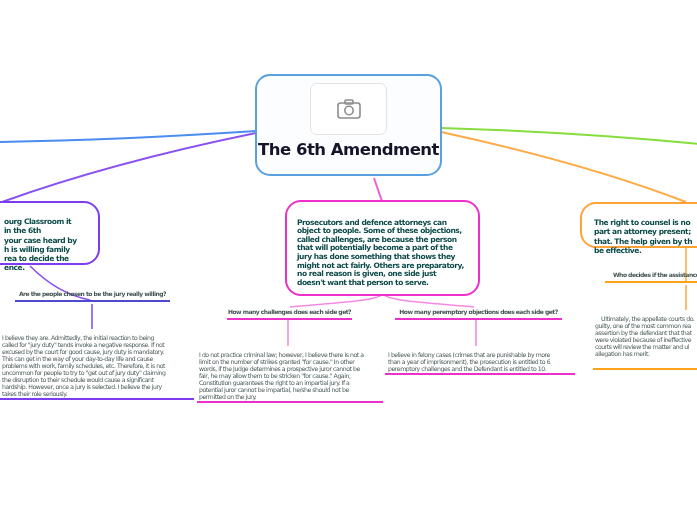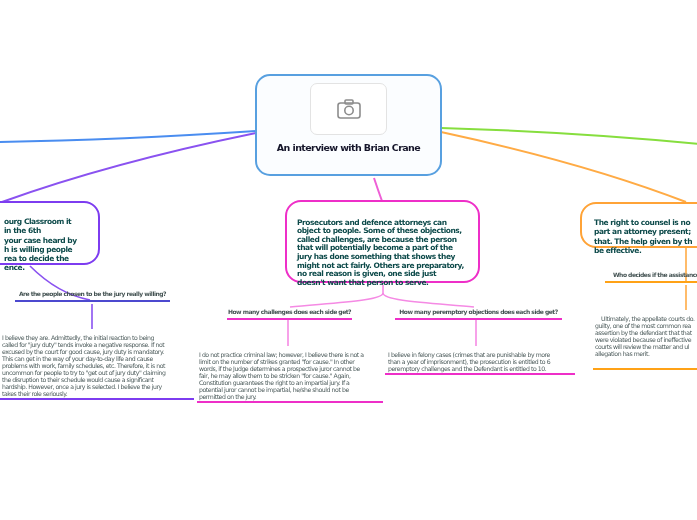--- a/index.html
+++ b/index.html
@@ -21,21 +21,21 @@
     width:75px;height:50px;margin:7px auto 0 auto;background:#ffffff;
     border:1px solid #e3e3e3;border-radius:7px;display:flex;align-items:center;justify-content:center;
   }
   .title{margin-top:5px;font-size:16.5px;font-weight:800;letter-spacing:-0.5px;color:#15152a;}
   .subtitle{margin-top:7px;font-size:9.5px;font-weight:800;letter-spacing:-0.6px;color:#15152a;}
   .left-node{
     left:-75px;top:201px;width:175px;height:64px;border:2px solid #7d3cf0;
     padding:5px 6px 4px 77px;line-height:9.2px;
   }
   .mid-node{
-    left:285px;top:200px;width:195px;height:83px;border:2px solid #ee2fc8;
+    left:285px;top:200px;width:195px;height:96px;border:2px solid #ee2fc8;
     padding:8px 8px 6px 10px;line-height:8.6px;
   }
   .right-node{
     left:580px;top:202px;width:180px;height:46px;border:2px solid #ffa337;
     padding:5px 6px 4px 12px;line-height:9.2px;white-space:pre-line;
   }
   .question{
     position:absolute;box-sizing:border-box;text-align:center;
     font-size:6px;font-weight:600;letter-spacing:-0.5px;color:#455454;
     padding-bottom:3px;
@@ -80,28 +80,28 @@
   </svg>
 
   <div class="node center-node">
     <div class="img-box">
       <svg width="26" height="22" viewBox="0 0 26 22">
         <rect x="2" y="5" width="22" height="15" rx="2.5" fill="none" stroke="#8d8d8d" stroke-width="1.6"></rect>
         <rect x="9" y="2" width="8" height="4" rx="1" fill="none" stroke="#8d8d8d" stroke-width="1.6"></rect>
         <circle cx="13" cy="12.5" r="4.2" fill="none" stroke="#8d8d8d" stroke-width="1.6"></circle>
       </svg>
     </div>
-    <div class="subtitle">An interview with Brian Crane</div>
+    <div class="title">The 6th Amendment</div>
   </div>
 
   <div class="node left-node pre">
     <span class="pre">ourg Classroom it
 in the 6th
 your case heard by
-h is willing people
+h is willing family
 rea to decide the
 ence.</span>
   </div>
 
   <div class="question u-indigo q-left">
     <span>Are the people chosen to be the jury really willing?</span>
   </div>
 
   <div class="answer u-purple a-left pre">
     <span class="pre">I believe they are.  Admittedly, the initial reaction to being

